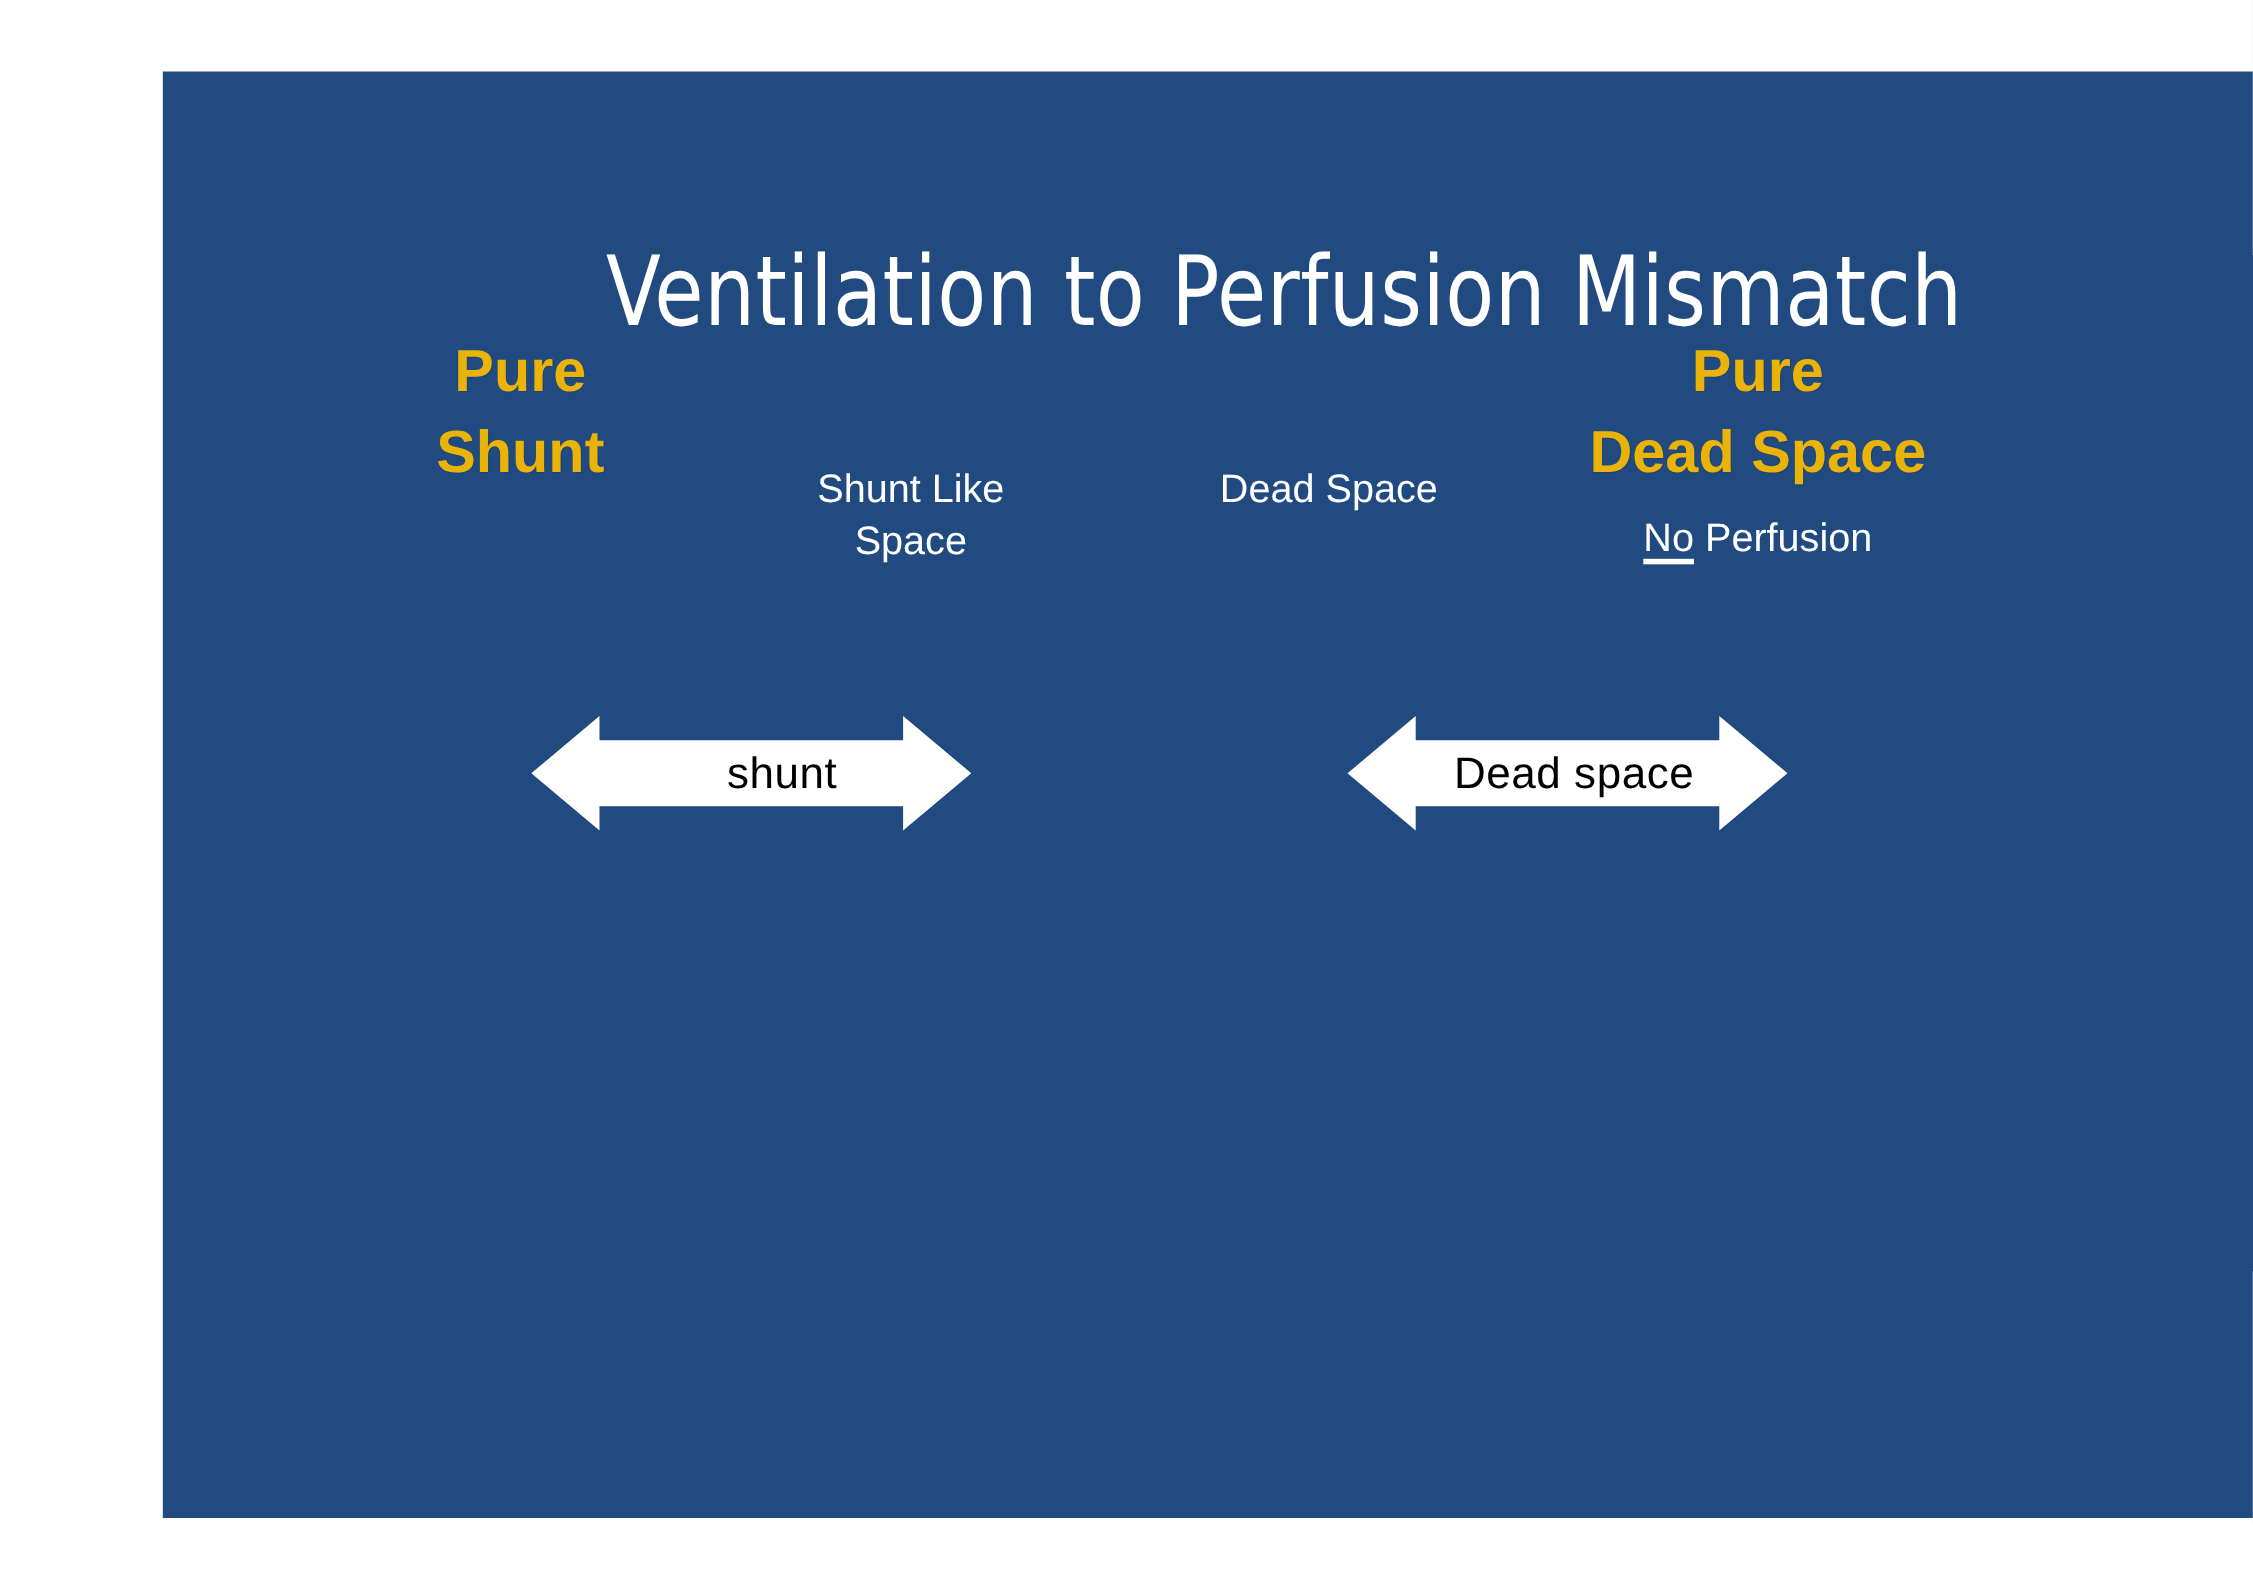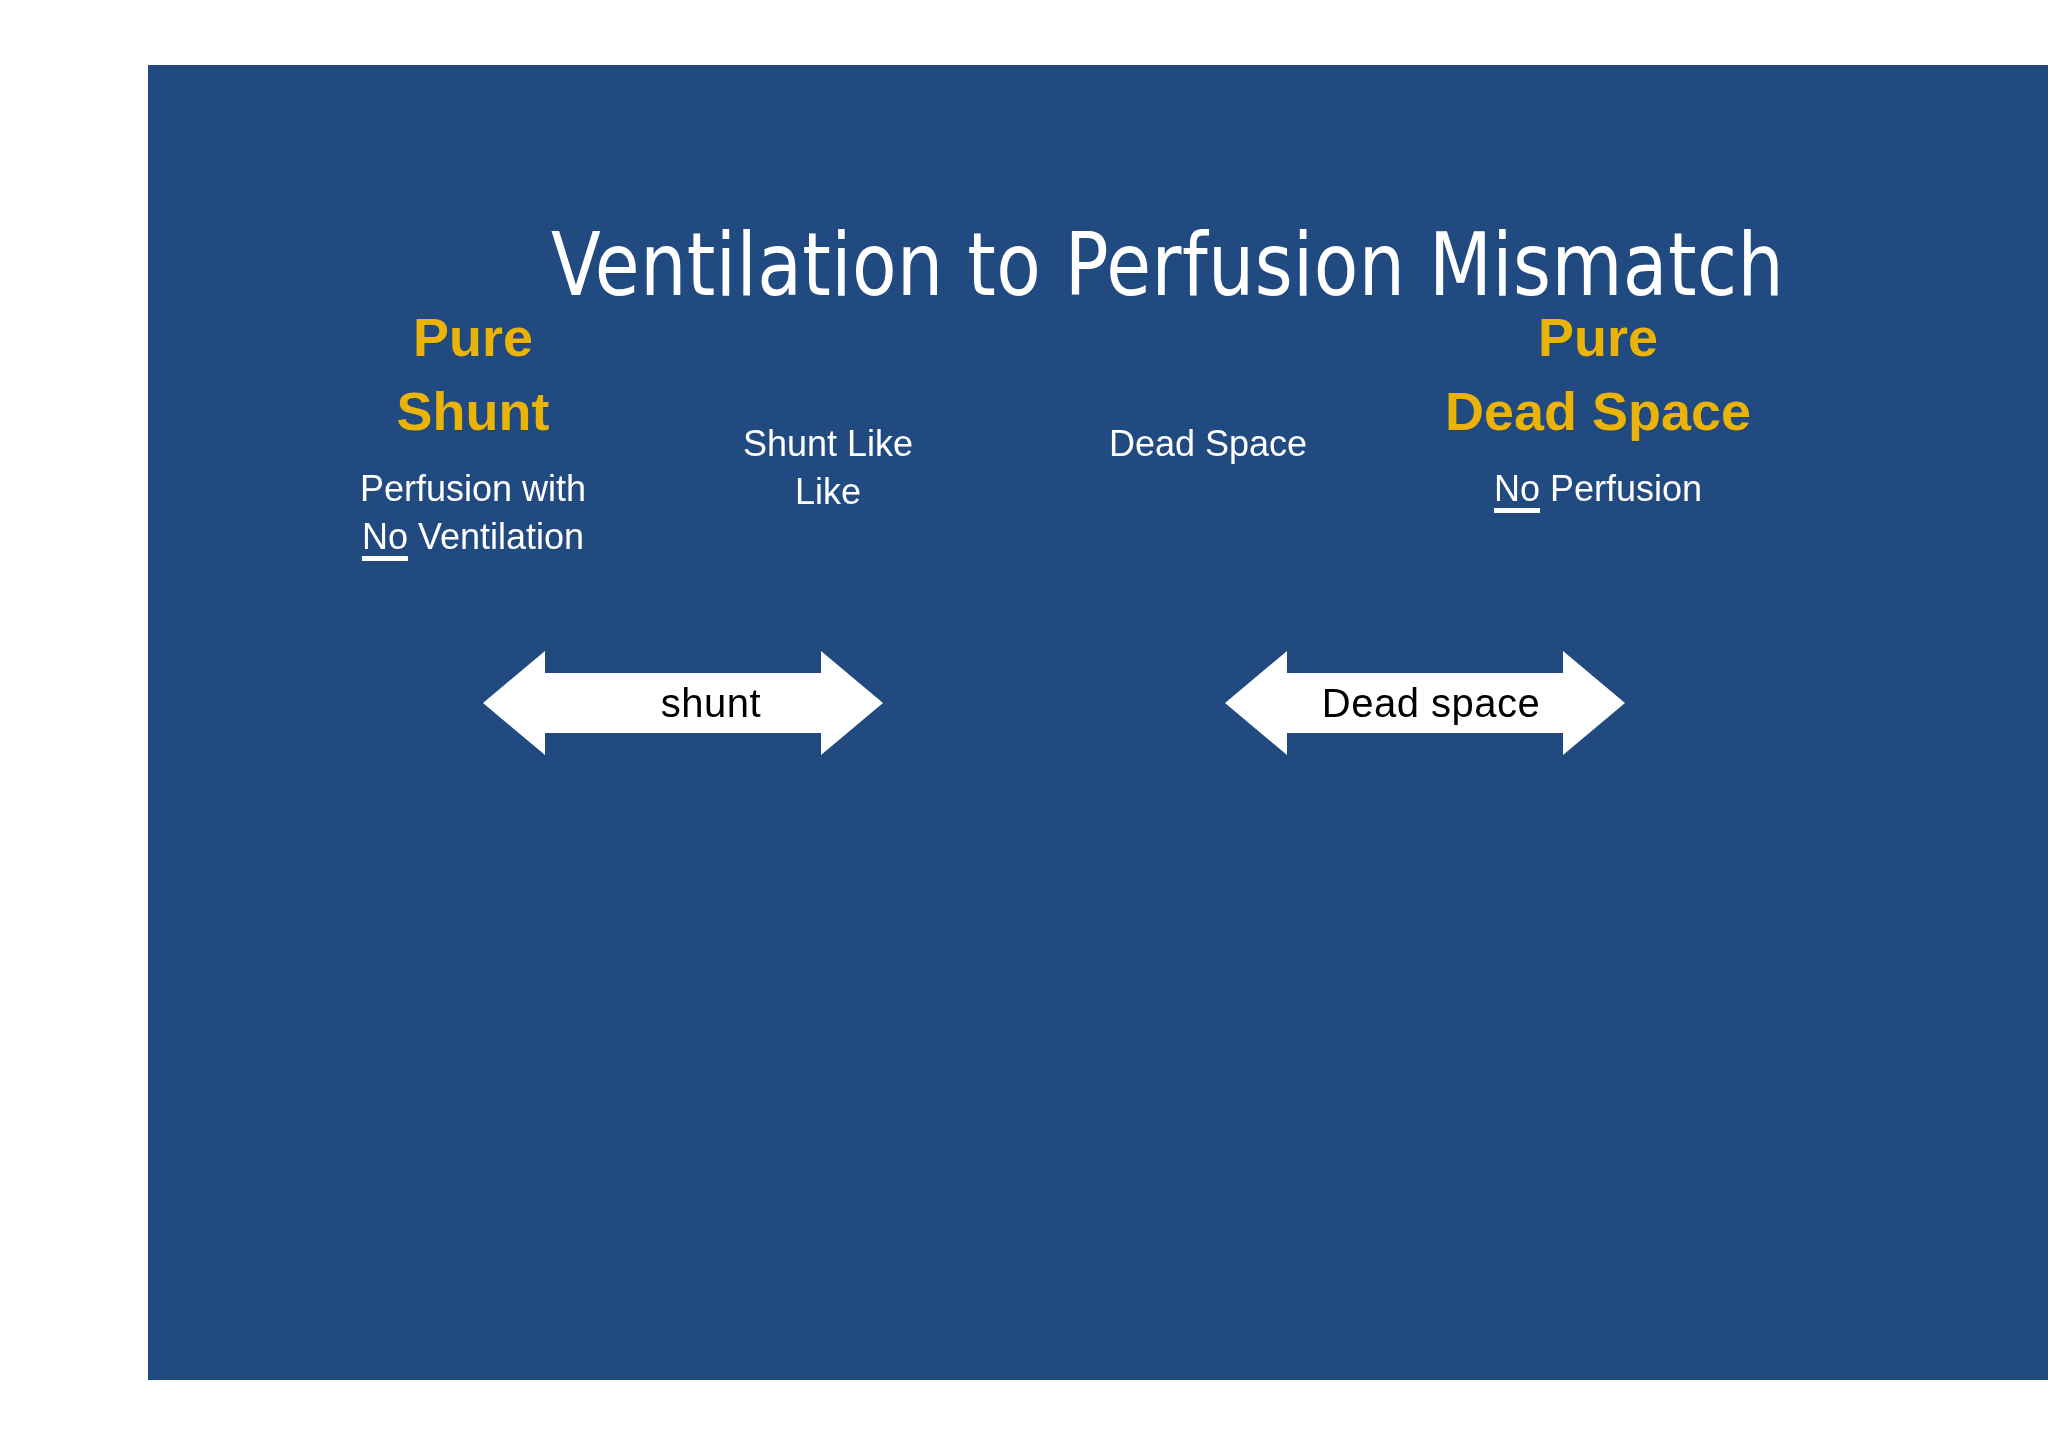--- a/index.html
+++ b/index.html
@@ -120,29 +120,25 @@
 </head>
 <body>
 
 <div id="slide">
 
   <div id="slide-title">Ventilation to Perfusion Mismatch</div>
 
   <div class="col" id="col-pure-shunt">
     <div class="headline hl1">Pure</div>
     <div class="headline hl2">Shunt</div>
-    <div class="sub-wrap">
-      <div class="subline">Perfusion with</div>
-      <div class="subline"><span class="u">No</span><span> Ventilation</span></div>
-    </div>
   </div>
 
   <div class="col" id="col-shunt-like">
     <div class="subline">Shunt Like</div>
-    <div class="subline">Like</div>
+    <div class="subline">Space</div>
   </div>
 
   <div class="col" id="col-deadspace-like">
     <div class="subline">Dead Space</div>
   </div>
 
   <div class="col" id="col-pure-deadspace">
     <div class="headline hl1">Pure</div>
     <div class="headline hl2">Dead Space</div>
     <div class="sub-wrap">

